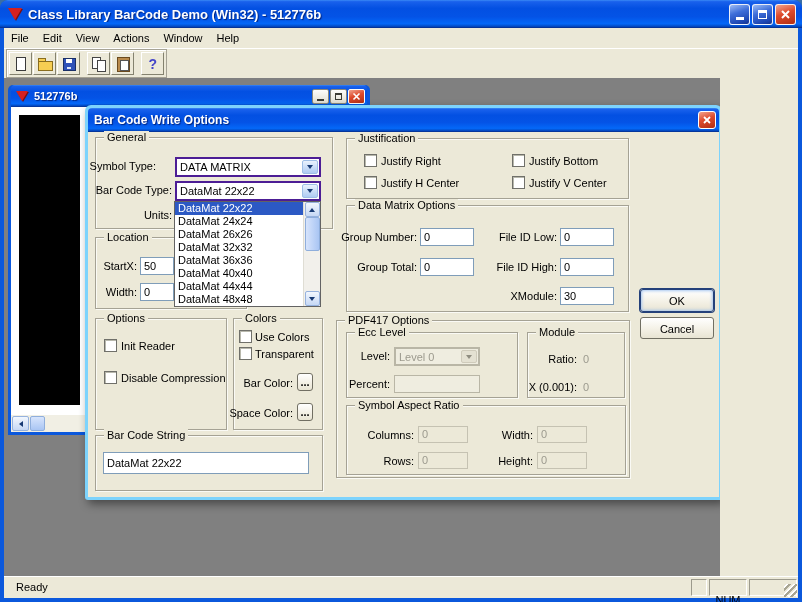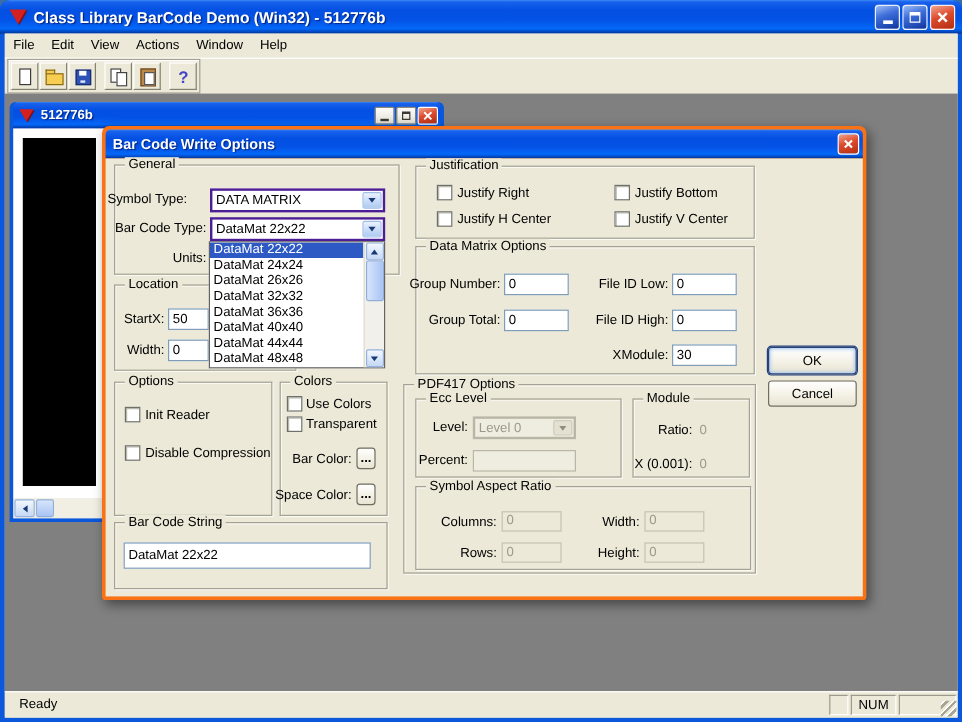--- a/index.html
+++ b/index.html
@@ -25,41 +25,41 @@
   .ic-new::before{content:"";position:absolute;left:3px;top:1px;width:8px;height:12px;background:#fff;border:1px solid #3A3A3A;}
   .ic-open::before{content:"";position:absolute;left:1px;top:2px;width:6px;height:3px;background:#F7CE52;border:1px solid #8A6D1D;border-bottom:0;}
   .ic-open::after{content:"";position:absolute;left:1px;top:5px;width:13px;height:8px;background:#F7CE52;border:1px solid #8A6D1D;}
   .ic-save::before{content:"";position:absolute;left:2px;top:2px;width:11px;height:11px;background:#2F52B8;border:1px solid #1A2F66;}
   .ic-save::after{content:"";position:absolute;left:5px;top:3px;width:6px;height:4px;background:#fff;box-shadow:0 7px 0 -1px #DDE6F8;}
   .ic-copy::before{content:"";position:absolute;left:1px;top:1px;width:7px;height:10px;background:#fff;border:1px solid #444;}
   .ic-copy::after{content:"";position:absolute;left:6px;top:4px;width:7px;height:10px;background:#fff;border:1px solid #444;}
   .ic-paste::before{content:"";position:absolute;left:2px;top:1px;width:11px;height:13px;background:#B98A4B;border:1px solid #6B4A1E;}
   .ic-paste::after{content:"";position:absolute;left:5px;top:4px;width:7px;height:9px;background:#fff;border:1px solid #555;}
   .ic-help::before{content:"?";position:absolute;left:4px;top:0;font-weight:bold;font-size:14px;color:#4444C8;}
-  .client{position:relative;width:794px;height:498px;background:#808080;overflow:hidden;}
+  .client{position:relative;width:716px;height:498px;background:#808080;overflow:hidden;}
   
   .child{position:absolute;left:4px;top:7px;width:362px;height:350px;background:#0B58DC;border-radius:5px 5px 0 0;padding:0 3px 3px;z-index:1;}
   .child-title{height:22px;display:flex;align-items:center;padding:0 2px 0 5px;border-radius:4px 4px 0 0;}
   .child-title .title-text{font-size:11px;}
   .cbtn{width:17px;height:15px;margin-left:1px;border-radius:2px;border:1px solid #8A887B;background:linear-gradient(180deg,#FDFCFA,#E2DFD2);display:flex;align-items:center;justify-content:center;}
   .cbtn.red{background:linear-gradient(160deg,#F1A58F 0%,#DE4A2C 45%,#B93317 90%);border-color:#fff;}
   .cg-min{width:7px;height:2px;background:#3A3A33;align-self:flex-end;margin:0 auto 2px auto;}
   .cg-max{width:7px;height:7px;border:1px solid #3A3A33;border-top:2px solid #3A3A33;}
   .child-body{position:relative;width:356px;height:308px;background:#fff;overflow:hidden;}
   .barcode-black{position:absolute;left:8px;top:8px;width:61px;height:290px;background:#000;}
   .child-hsb{height:17px;background:#F1EFE4;display:flex;align-items:center;}
   .hsb-btn{width:17px;height:15px;margin:0 1px;background:linear-gradient(180deg,#F2F7FE,#C6D8F5);border:1px solid #96B2DE;border-radius:2px;display:flex;align-items:center;justify-content:center;}
   .hsb-thumb{width:15px;height:15px;background:linear-gradient(180deg,#D7E4FC,#A9C5F3);border:1px solid #8FAEDC;border-radius:2px;}
   .hsb-track{flex:1;}
   .tri-left{width:0;height:0;border-top:3px solid transparent;border-bottom:3px solid transparent;border-right:4px solid #173A74;}
   .tri-right{width:0;height:0;border-top:3px solid transparent;border-bottom:3px solid transparent;border-left:4px solid #173A74;}
   .tri-up{width:0;height:0;border-left:3px solid transparent;border-right:3px solid transparent;border-bottom:4px solid #173A74;}
   .tri-down{width:0;height:0;border-left:3px solid transparent;border-right:3px solid transparent;border-top:4px solid #173A74;}
   
-  .dialog{position:absolute;left:81px;top:27px;width:637px;height:395px;background:#f97316;border-radius:6px 6px 3px 3px;padding:3px;z-index:10;box-shadow:3px 4px 10px rgba(0,0,0,.45);}
+  .dialog{position:absolute;left:81px;top:27px;width:637px;height:395px;background:#7dd3fc;border-radius:6px 6px 3px 3px;padding:3px;z-index:10;box-shadow:3px 4px 10px rgba(0,0,0,.45);}
   .dlg-title{height:24px;display:flex;align-items:center;padding:0 3px 0 6px;border-radius:4px 4px 0 0;}
   .dlg-title .title-text{font-size:12px;margin-left:0;}
   .dlg-close{width:18px;height:18px;border:1px solid #fff;border-radius:3px;background:linear-gradient(160deg,#F1A58F 0%,#DE4A2C 45%,#B93317 90%);display:flex;align-items:center;justify-content:center;}
   .dlg-client{position:relative;width:631px;height:365px;background:#ECE9D8;font-size:11px;}
   .gbox{position:absolute;border:1px solid #A5A294;box-shadow:inset 1px 1px 0 rgba(255,255,255,.75),1px 1px 0 rgba(255,255,255,.75);}
   .gcap{position:absolute;top:-7px;left:8px;background:#ECE9D8;padding:0 3px;font-size:11px;line-height:13px;white-space:nowrap;}
   .lbl{position:absolute;font-size:11px;line-height:13px;white-space:nowrap;color:#000;}
   .field{position:absolute;background:#fff;border:1px solid #7F9DB9;font-size:11px;line-height:15px;padding:1px 3px 0;color:#000;overflow:hidden;white-space:nowrap;}
   .field.disabled{background:#EFEDE0;border-color:#B9B6A6;color:#9C9A8E;}
   .dfield{position:absolute;background:#ECE9D8;border:1px solid #C5C2B2;color:#9C9A8E;font-size:11px;line-height:14px;padding:0 3px;}
@@ -79,21 +79,21 @@
   .vsb{width:17px;background:#F2F0EB;border-left:1px solid #DFDDD4;display:flex;flex-direction:column;align-items:center;}
   .sb-btn{width:15px;height:15px;margin:0;background:linear-gradient(180deg,#F2F7FE,#C6D8F5);border:1px solid #96B2DE;border-radius:2px;display:flex;align-items:center;justify-content:center;}
   .sb-thumb{width:15px;height:34px;background:linear-gradient(90deg,#D7E4FC,#A9C5F3);border:1px solid #8FAEDC;border-radius:2px;}
   .sb-track{flex:1;}
   .btn{position:absolute;font-size:11px;background:linear-gradient(180deg,#FFFFFF,#F4F1E6 55%,#E8E4D3);border:1px solid #716F63;border-radius:3px;text-align:center;line-height:20px;color:#000;}
   .btn.default{border:1px solid #24417A;box-shadow:0 0 0 1px #24417A,inset 0 0 3px 1px #A7C6EE;}
   .dots{line-height:15px;font-weight:bold;}
   
   .status{position:relative;height:22px;background:#ECE9D8;border-top:1px solid #fff;display:flex;align-items:stretch;font-size:11px;}
   .st-ready{flex:1;padding:4px 12px 0;}
-  .st-pane{border:1px solid;border-color:#9C9A8C #FFFFFF #FFFFFF #9C9A8C;margin:2px 1px;padding-top:2px;text-align:center;}
+  .st-pane{border:1px solid;border-color:#9C9A8C #FFFFFF #FFFFFF #9C9A8C;margin:2px 1px;padding-top:14px;text-align:center;}
   .grip{position:absolute;right:1px;bottom:1px;width:13px;height:13px;background:repeating-linear-gradient(135deg,transparent 0 2px,#fff 2px 3px,#A8A593 3px 5px);}
   .x-svg{display:block;}
 </style>
 </head>
 <body>
 
 <div class="window">
   <div class="titlebar xp-grad">
     <span class="app-ico"></span>
     <span class="title-text">Class Library BarCode Demo (Win32) - 512776b</span>

